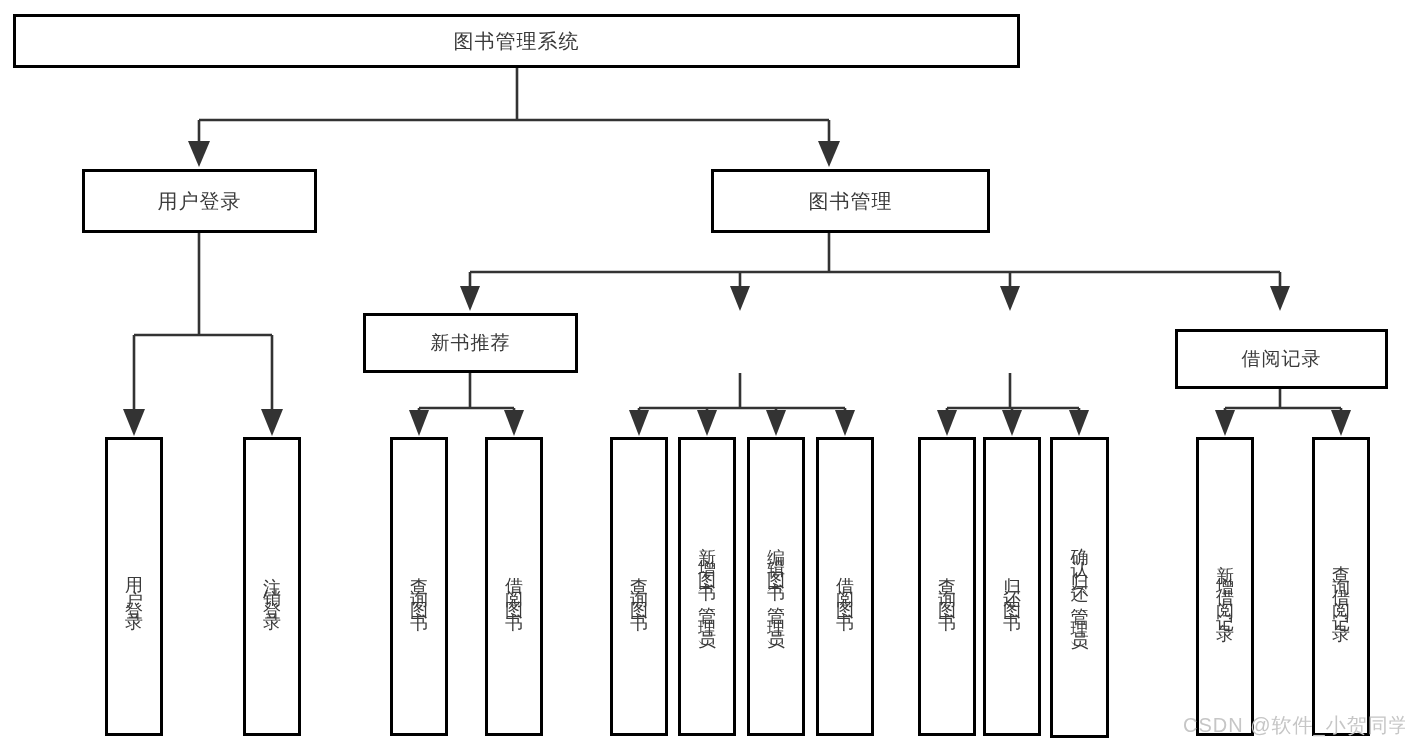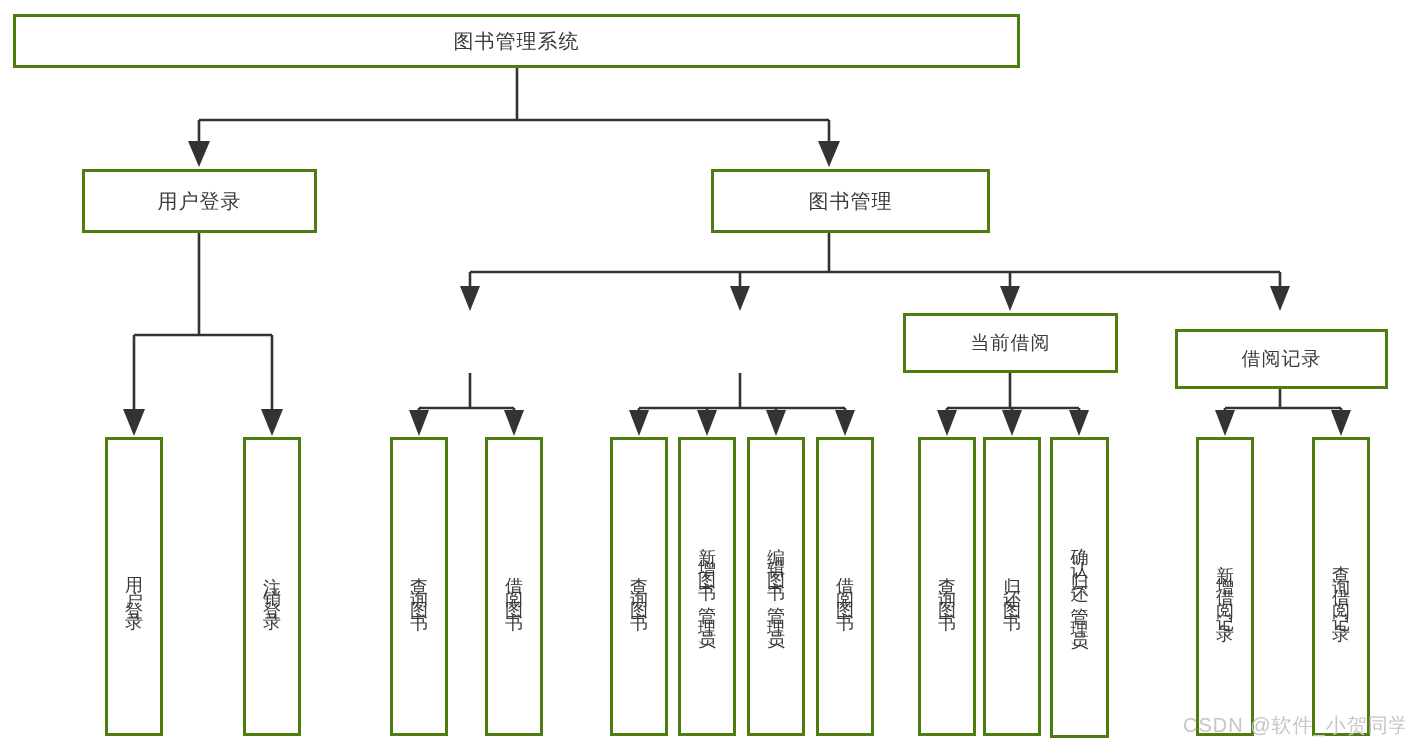--- a/index.html
+++ b/index.html
@@ -16,21 +16,21 @@
     overflow: hidden;
   }
   svg.connectors {
     position: absolute;
     left: 0; top: 0;
     width: 1405px; height: 747px;
   }
   .node {
     position: absolute;
     background: #ffffff;
-    border: 3px solid #4d7c0f;
+    border: 3px solid #000000;
     box-sizing: border-box;
     display: flex;
     align-items: center;
     justify-content: center;
     color: #3a3a3a;
   }
   .hnode span {
     font-size: 20px;
     letter-spacing: 1px;
     white-space: nowrap;
@@ -114,22 +114,22 @@
     <span>图书管理系统</span>
   </div>
 
   <div class="node hnode" style="left:82px;top:169px;width:235px;height:64px;">
     <span>用户登录</span>
   </div>
   <div class="node hnode" style="left:711px;top:169px;width:279px;height:64px;">
     <span>图书管理</span>
   </div>
 
-  <div class="node l3node" style="left:903px;top:313px;width:215px;height:60px;">
-    <span>当前借阅</span>
+  <div class="node l3node" style="left:363px;top:313px;width:215px;height:60px;">
+    <span>新书推荐</span>
   </div>
   <div class="node l3node" style="left:1175px;top:329px;width:213px;height:60px;">
     <span>借阅记录</span>
   </div>
 
   <div class="node vnode" style="left:105px;top:437px;width:58px;height:299px;">
     <span class="vtext">用户登录</span>
   </div>
   <div class="node vnode" style="left:243px;top:437px;width:58px;height:299px;">
     <span class="vtext">注销登录</span>

